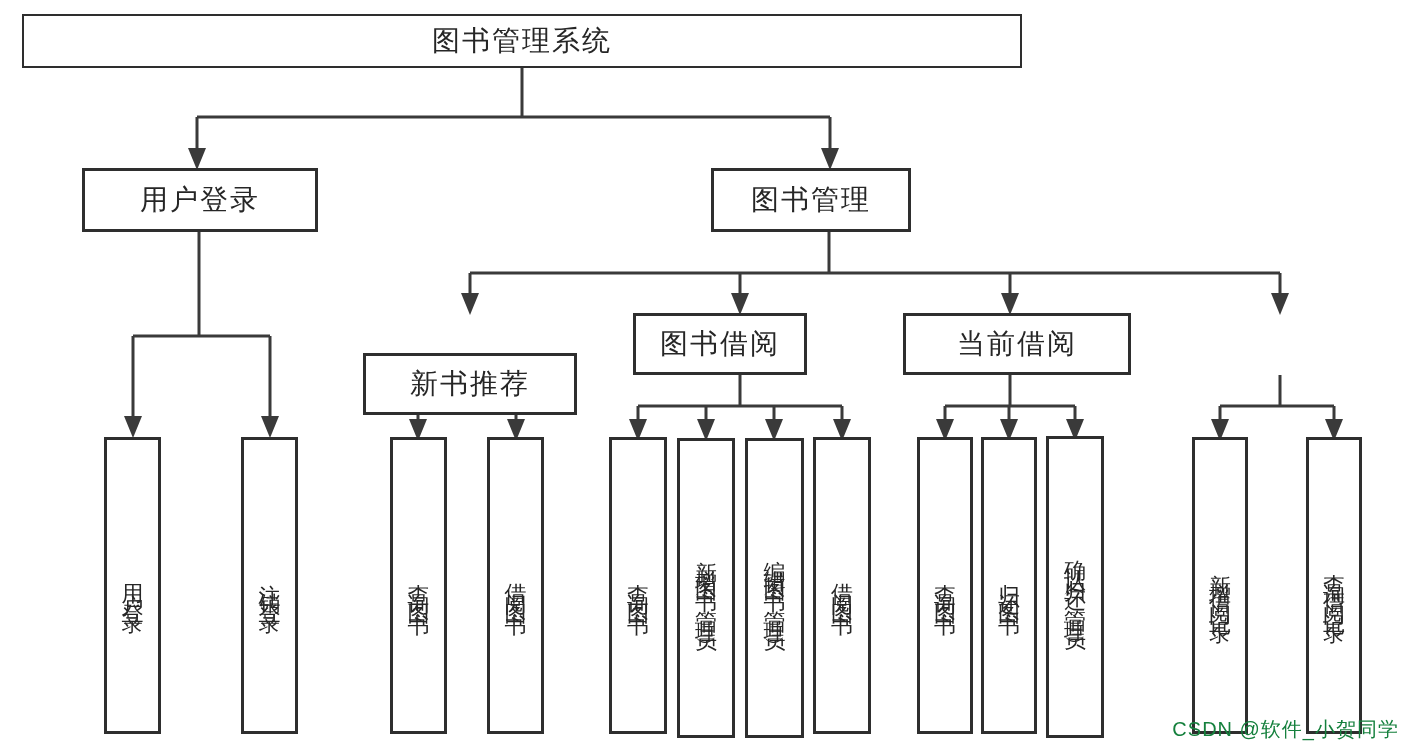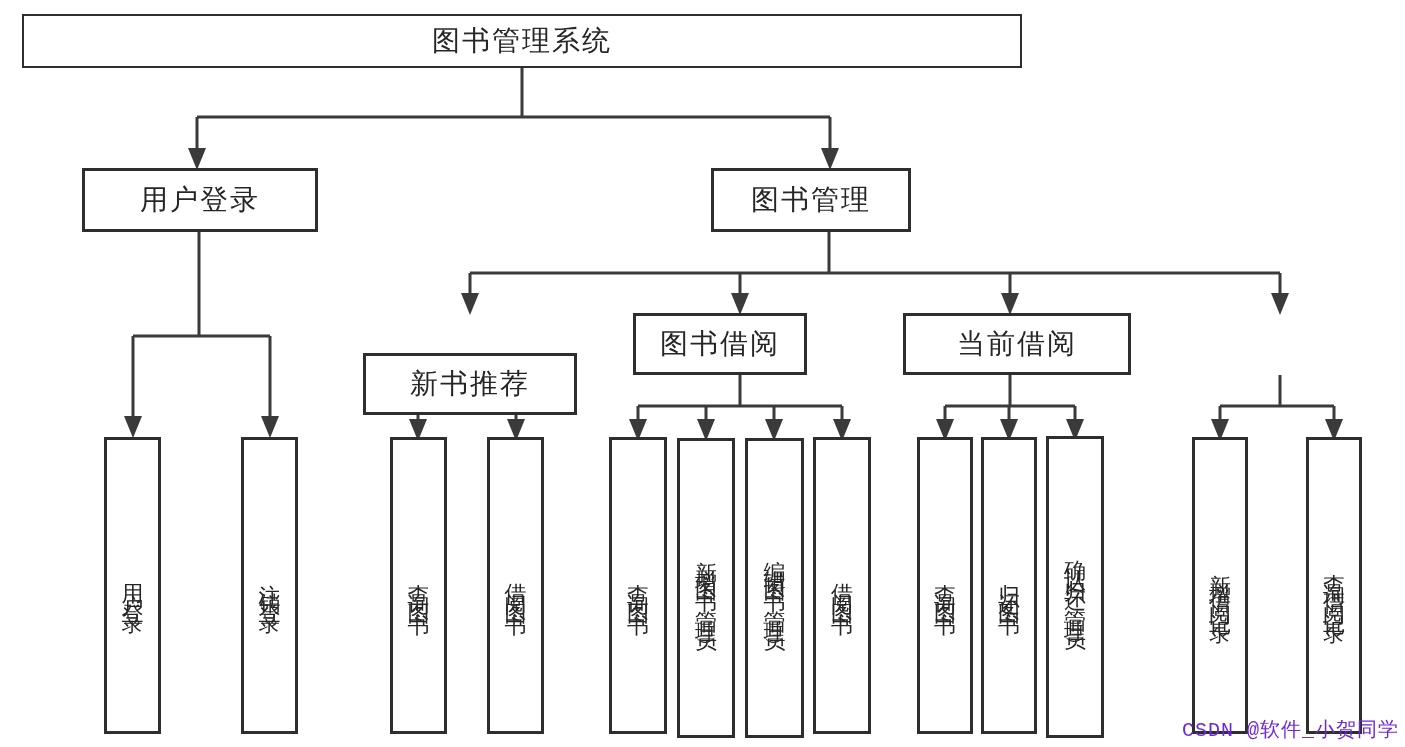--- a/index.html
+++ b/index.html
@@ -55,25 +55,24 @@
     text-orientation: mixed;
     font-size: 22px;
     letter-spacing: 10px;
     line-height: 1;
   }
   .watermark {
     position: absolute;
     right: 6px;
     bottom: 4px;
     font-size: 20px;
-    color: #6d28d9;
+    color: #15803d;
     letter-spacing: 1px;
     white-space: nowrap;
     z-index: 5;
-    font-family: Liberation Mono, monospace;
   }
 </style>
 </head>
 <body>
 
 <div class="canvas">
 
   <svg class="connectors" viewBox="0 0 1405 747" xmlns="http://www.w3.org/2000/svg">
 
     <g>

